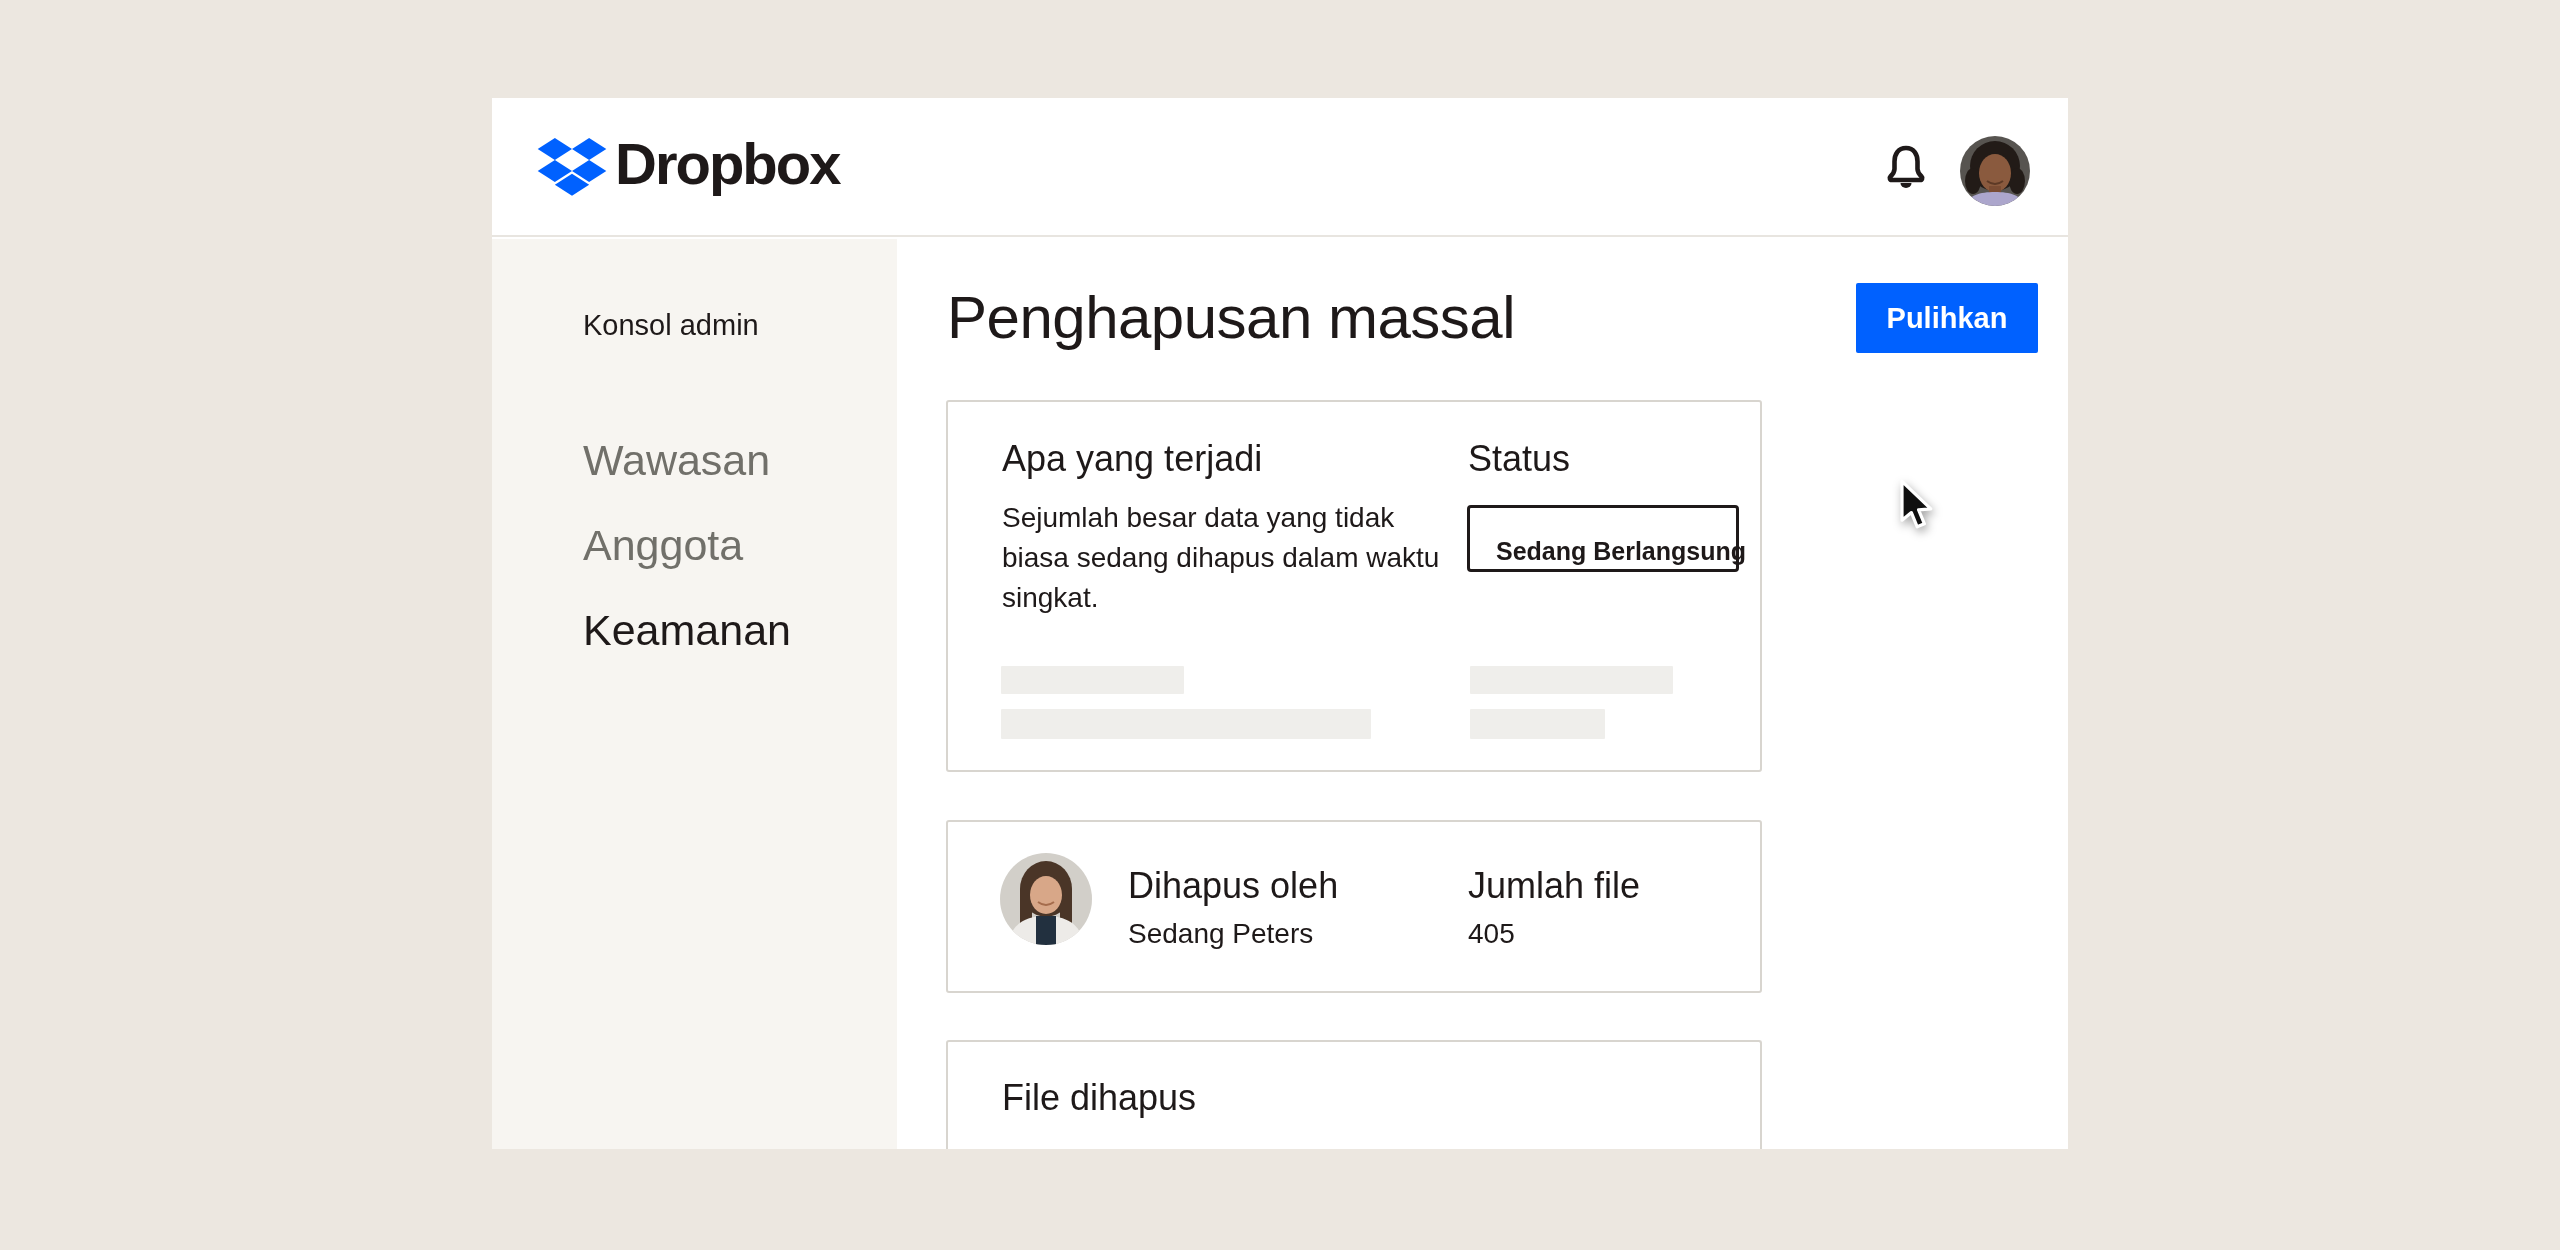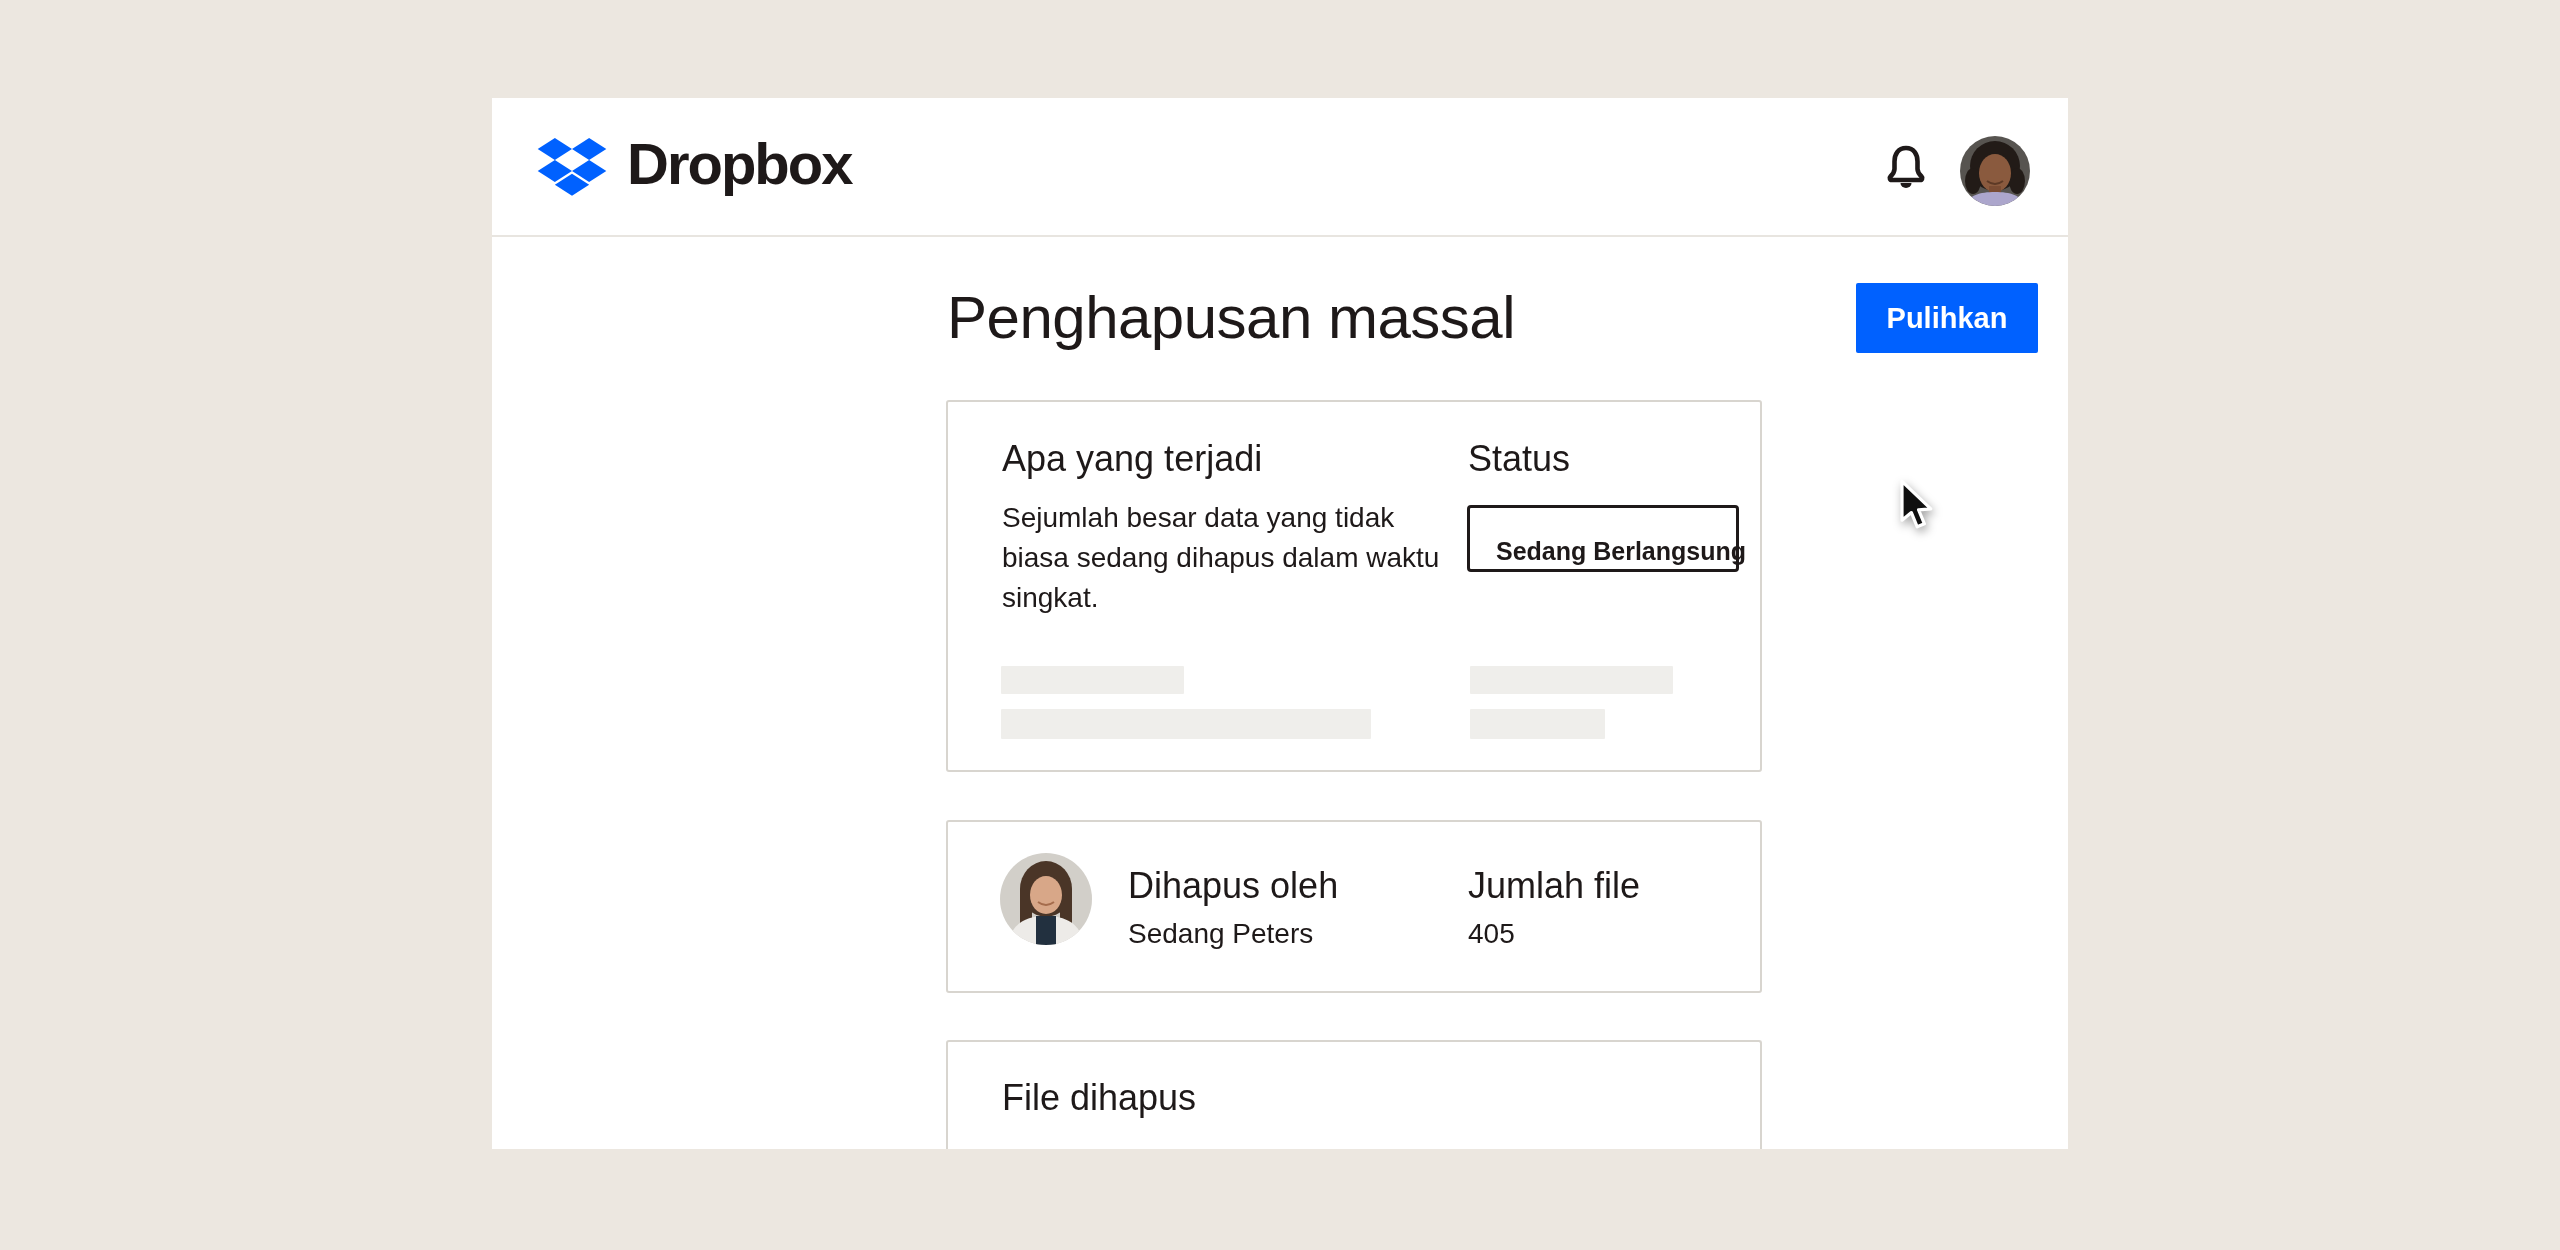--- a/index.html
+++ b/index.html
@@ -25,21 +25,21 @@
     background: #fff;
     border-bottom: 2px solid #E8E5E0;
   }
   .logo {
     position: absolute; left: 45px; top: 33px;
     display: flex; align-items: center;
     cursor: pointer;
   }
   .logo-glyph { width: 70px; height: 59px; margin-top: 7px; }
   .logo-word {
-    margin-left: 20px;
+    margin-left: 8px;
     font-size: 58px; font-weight: 700;
     letter-spacing: -2px;
     color: #1E1919;
     line-height: 66px;
   }
   .bell-btn {
     position: absolute; left: 1390px; top: 44px;
     width: 48px; height: 52px;
     display: flex; align-items: center; justify-content: center;
     cursor: pointer;
@@ -172,20 +172,26 @@
         <ellipse cx="13" cy="45" rx="8" ry="13" fill="#221b17"></ellipse>
         <ellipse cx="57" cy="45" rx="8" ry="13" fill="#221b17"></ellipse>
         <ellipse cx="35" cy="37" rx="16" ry="19" fill="#8a5a3e"></ellipse>
         <path d="M27 45 Q35 51 43 45" stroke="#5d3a26" stroke-width="2" fill="none"></path>
         <rect x="29" y="50" width="12" height="10" fill="#7a4c33"></rect>
         <path d="M6 70 C8 59 20 56 35 56 C50 56 62 59 64 70 Z" fill="#ACA6CC"></path>
       </svg>
     </div>
   </div>
 
+  <div class="sidebar">
+    <div class="sidebar-title">Konsol admin</div>
+    <div class="nav-item n0">Wawasan</div>
+    <div class="nav-item n1">Anggota</div>
+    <div class="nav-item n2 active">Keamanan</div>
+  </div>
 
   <div class="page-title">Penghapusan massal</div>
 
   <button class="restore-btn">Pulihkan</button>
 
   <div class="card c1">
     <div class="card-heading" style="left:54px; top:34px;">Apa yang terjadi</div>
     <div class="body-text">Sejumlah besar data yang tidak biasa sedang dihapus dalam waktu singkat.</div>
 
     <div class="card-heading" style="left:520px; top:34px;">Status</div>

